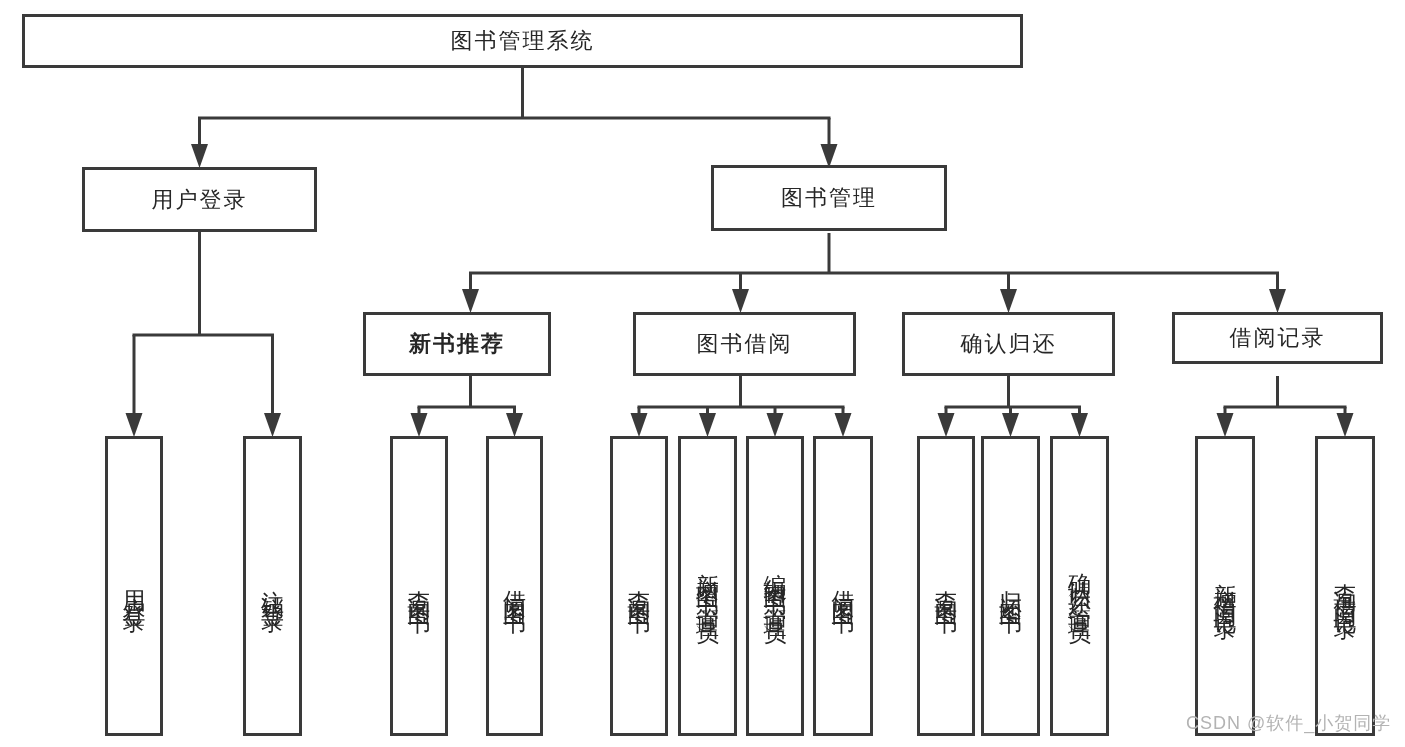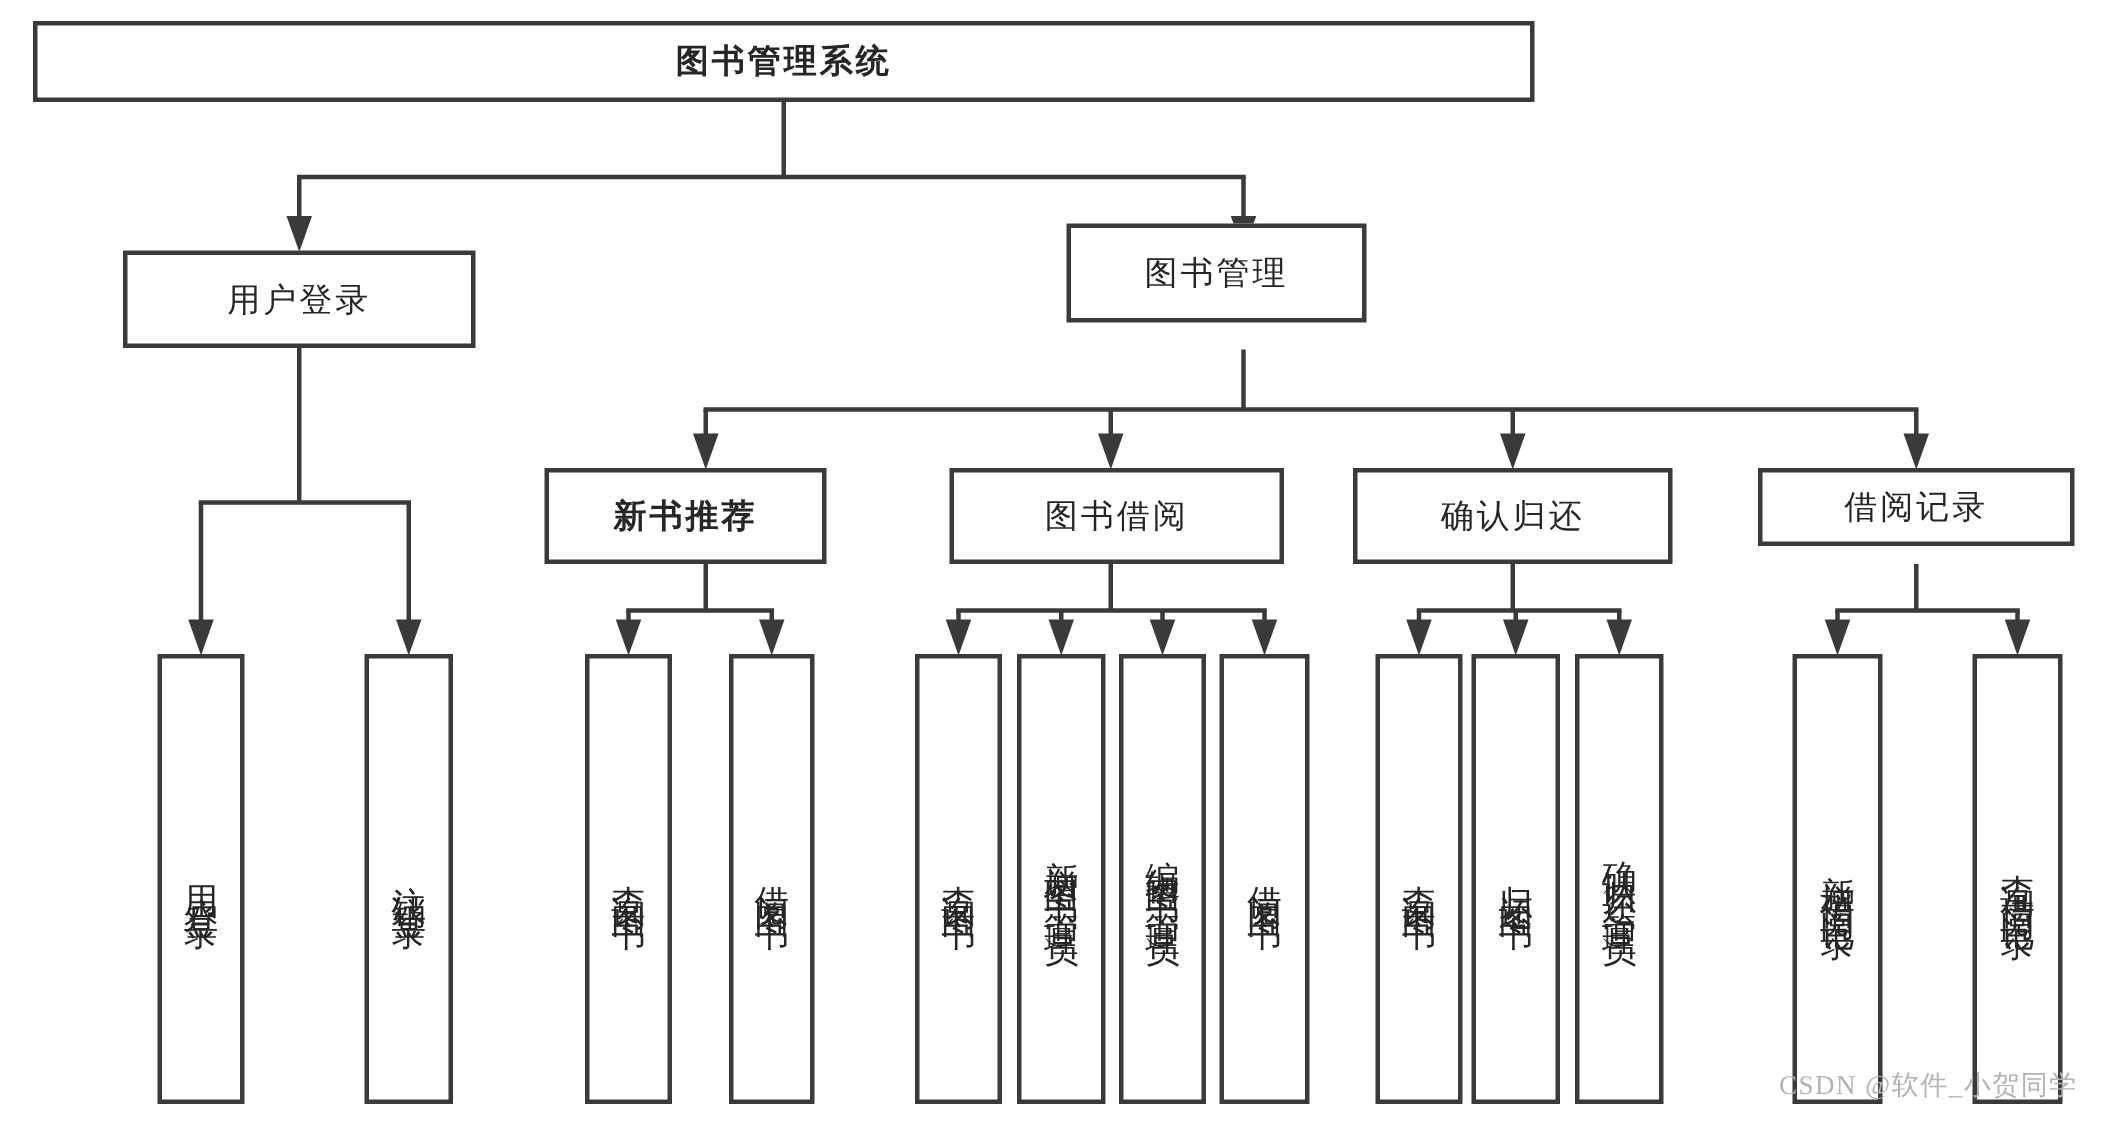--- a/index.html
+++ b/index.html
@@ -44,21 +44,20 @@
   }
   .watermark {
     position: absolute;
     left: 1186px;
     top: 711px;
     z-index: 5;
     font-size: 18px;
     letter-spacing: 1px;
     color: var(--wm, #b3b3b3);
     white-space: nowrap;
-    font-family: Liberation Serif, serif;
   }
 </style>
 </head>
 <body>
 
 <div class="canvas" style="--bg: #ffffff; --fill: #ffffff; --border: #3a3a3a; --text: #262626; --wm: #b3b3b3;">
   <svg id="connectors" viewBox="0 0 1405 747" xmlns="http://www.w3.org/2000/svg">
       <line x1="522.5" y1="68" x2="522.5" y2="118" stroke="#3a3a3a" stroke-width="3"></line>
       <line x1="198" y1="118" x2="830.5" y2="118" stroke="#3a3a3a" stroke-width="3"></line>
       <line x1="199.5" y1="118" x2="199.5" y2="149" stroke="#3a3a3a" stroke-width="3"></line>
@@ -106,23 +105,23 @@
       <line x1="1079.5" y1="407" x2="1079.5" y2="418" stroke="#3a3a3a" stroke-width="3"></line>
       <polygon points="1071,413 1088,413 1079.5,437" fill="#3a3a3a"></polygon>
       <line x1="1277.5" y1="376" x2="1277.5" y2="407" stroke="#3a3a3a" stroke-width="3"></line>
       <line x1="1223.5" y1="407" x2="1346.5" y2="407" stroke="#3a3a3a" stroke-width="3"></line>
       <line x1="1225" y1="407" x2="1225" y2="418" stroke="#3a3a3a" stroke-width="3"></line>
       <polygon points="1216.5,413 1233.5,413 1225,437" fill="#3a3a3a"></polygon>
       <line x1="1345" y1="407" x2="1345" y2="418" stroke="#3a3a3a" stroke-width="3"></line>
       <polygon points="1336.5,413 1353.5,413 1345,437" fill="#3a3a3a"></polygon>
     </svg>
   <div id="nodes">
-      <div class="node h" style="left: 22px; top: 14px; width: 1001px; height: 54px; font-weight: bold;">图书管理系统</div>
+      <div class="node h" style="left: 22px; top: 14px; width: 1001px; height: 54px;">图书管理系统</div>
       <div class="node h" style="left: 82px; top: 167px; width: 235px; height: 65px;">用户登录</div>
-      <div class="node h" style="left: 711px; top: 149px; width: 200px; height: 66px;">图书管理</div>
+      <div class="node h" style="left: 711px; top: 165px; width: 236px; height: 66px;">图书管理</div>
       <div class="node h" style="left: 363px; top: 312px; width: 188px; height: 64px; font-weight: bold;">新书推荐</div>
       <div class="node h" style="left: 633px; top: 312px; width: 223px; height: 64px;">图书借阅</div>
       <div class="node h" style="left: 902px; top: 312px; width: 213px; height: 64px;">确认归还</div>
       <div class="node h" style="left: 1172px; top: 312px; width: 211px; height: 52px;">借阅记录</div>
       <div class="node v" style="left: 105px; top: 436px; width: 58px; height: 300px;">用户登录</div>
       <div class="node v" style="left: 243px; top: 436px; width: 59px; height: 300px;">注销登录</div>
       <div class="node v" style="left: 390px; top: 436px; width: 58px; height: 300px;">查询图书</div>
       <div class="node v" style="left: 486px; top: 436px; width: 57px; height: 300px;">借阅图书</div>
       <div class="node v" style="left: 610px; top: 436px; width: 58px; height: 300px;">查询图书</div>
       <div class="node v" style="left: 678px; top: 436px; width: 59px; height: 300px;">新增图书（管理员）</div>

